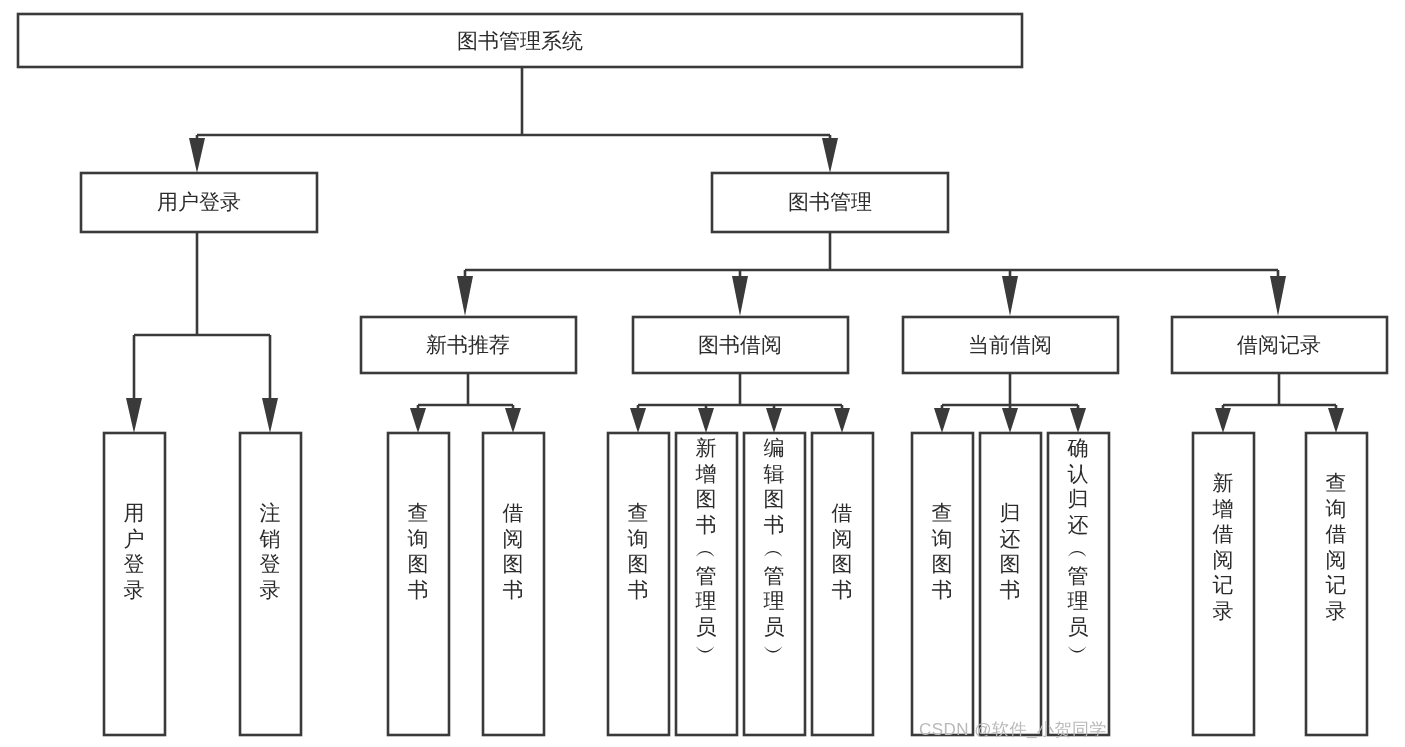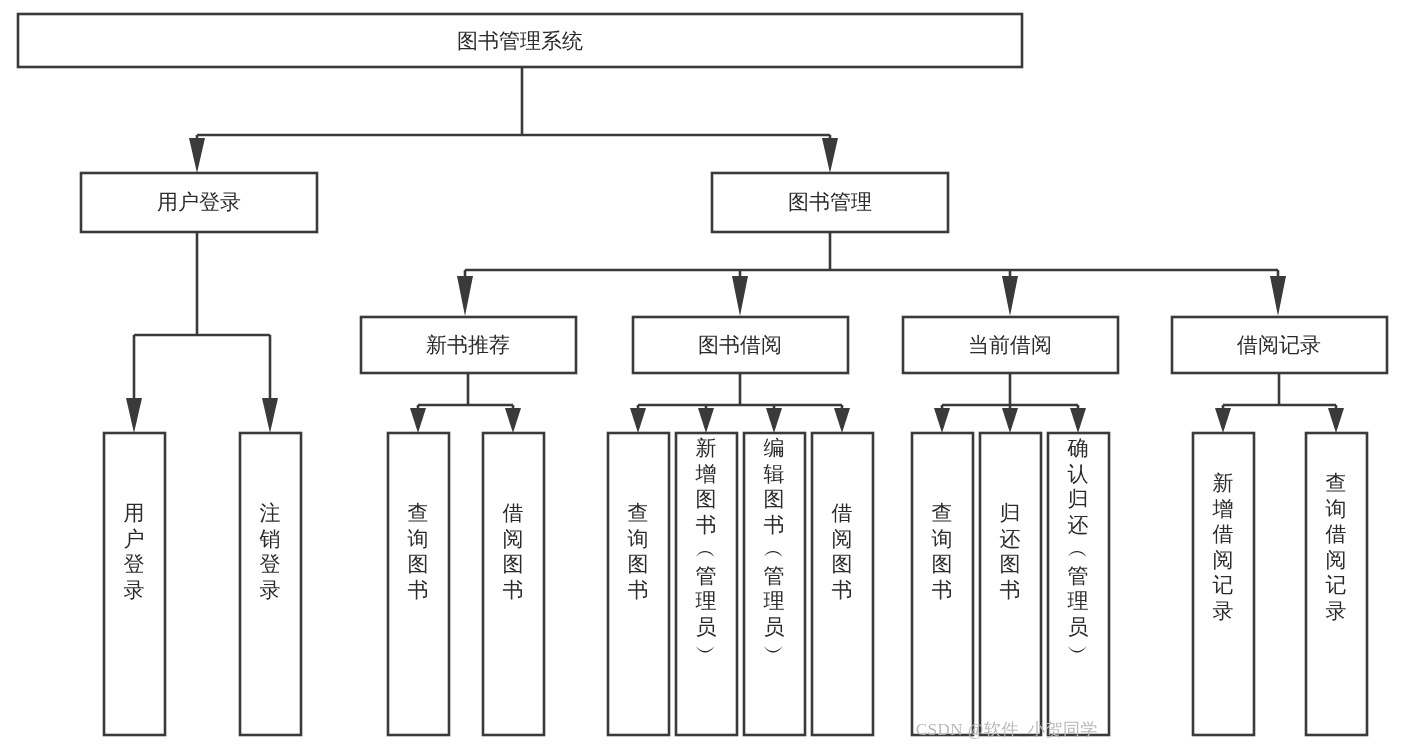--- a/index.html
+++ b/index.html
@@ -52,23 +52,23 @@
   }
   .node-label-v {
     font-family: "Liberation Sans", "DejaVu Sans", sans-serif;
     font-size: 21px;
     fill: #2b2b2b;
     text-anchor: middle;
     white-space: pre;
   }
   .watermark-text {
     position: absolute;
-    right: 17px;
+    right: 8px;
     bottom: 6px;
-    font-family: Liberation Serif, serif;
+    font-family: Liberation Sans, sans-serif;
     font-size: 17px;
     color: #b9b9b9;
     letter-spacing: 0.5px;
     user-select: none;
     pointer-events: none;
   }
 </style>
 </head>
 <body>
 

